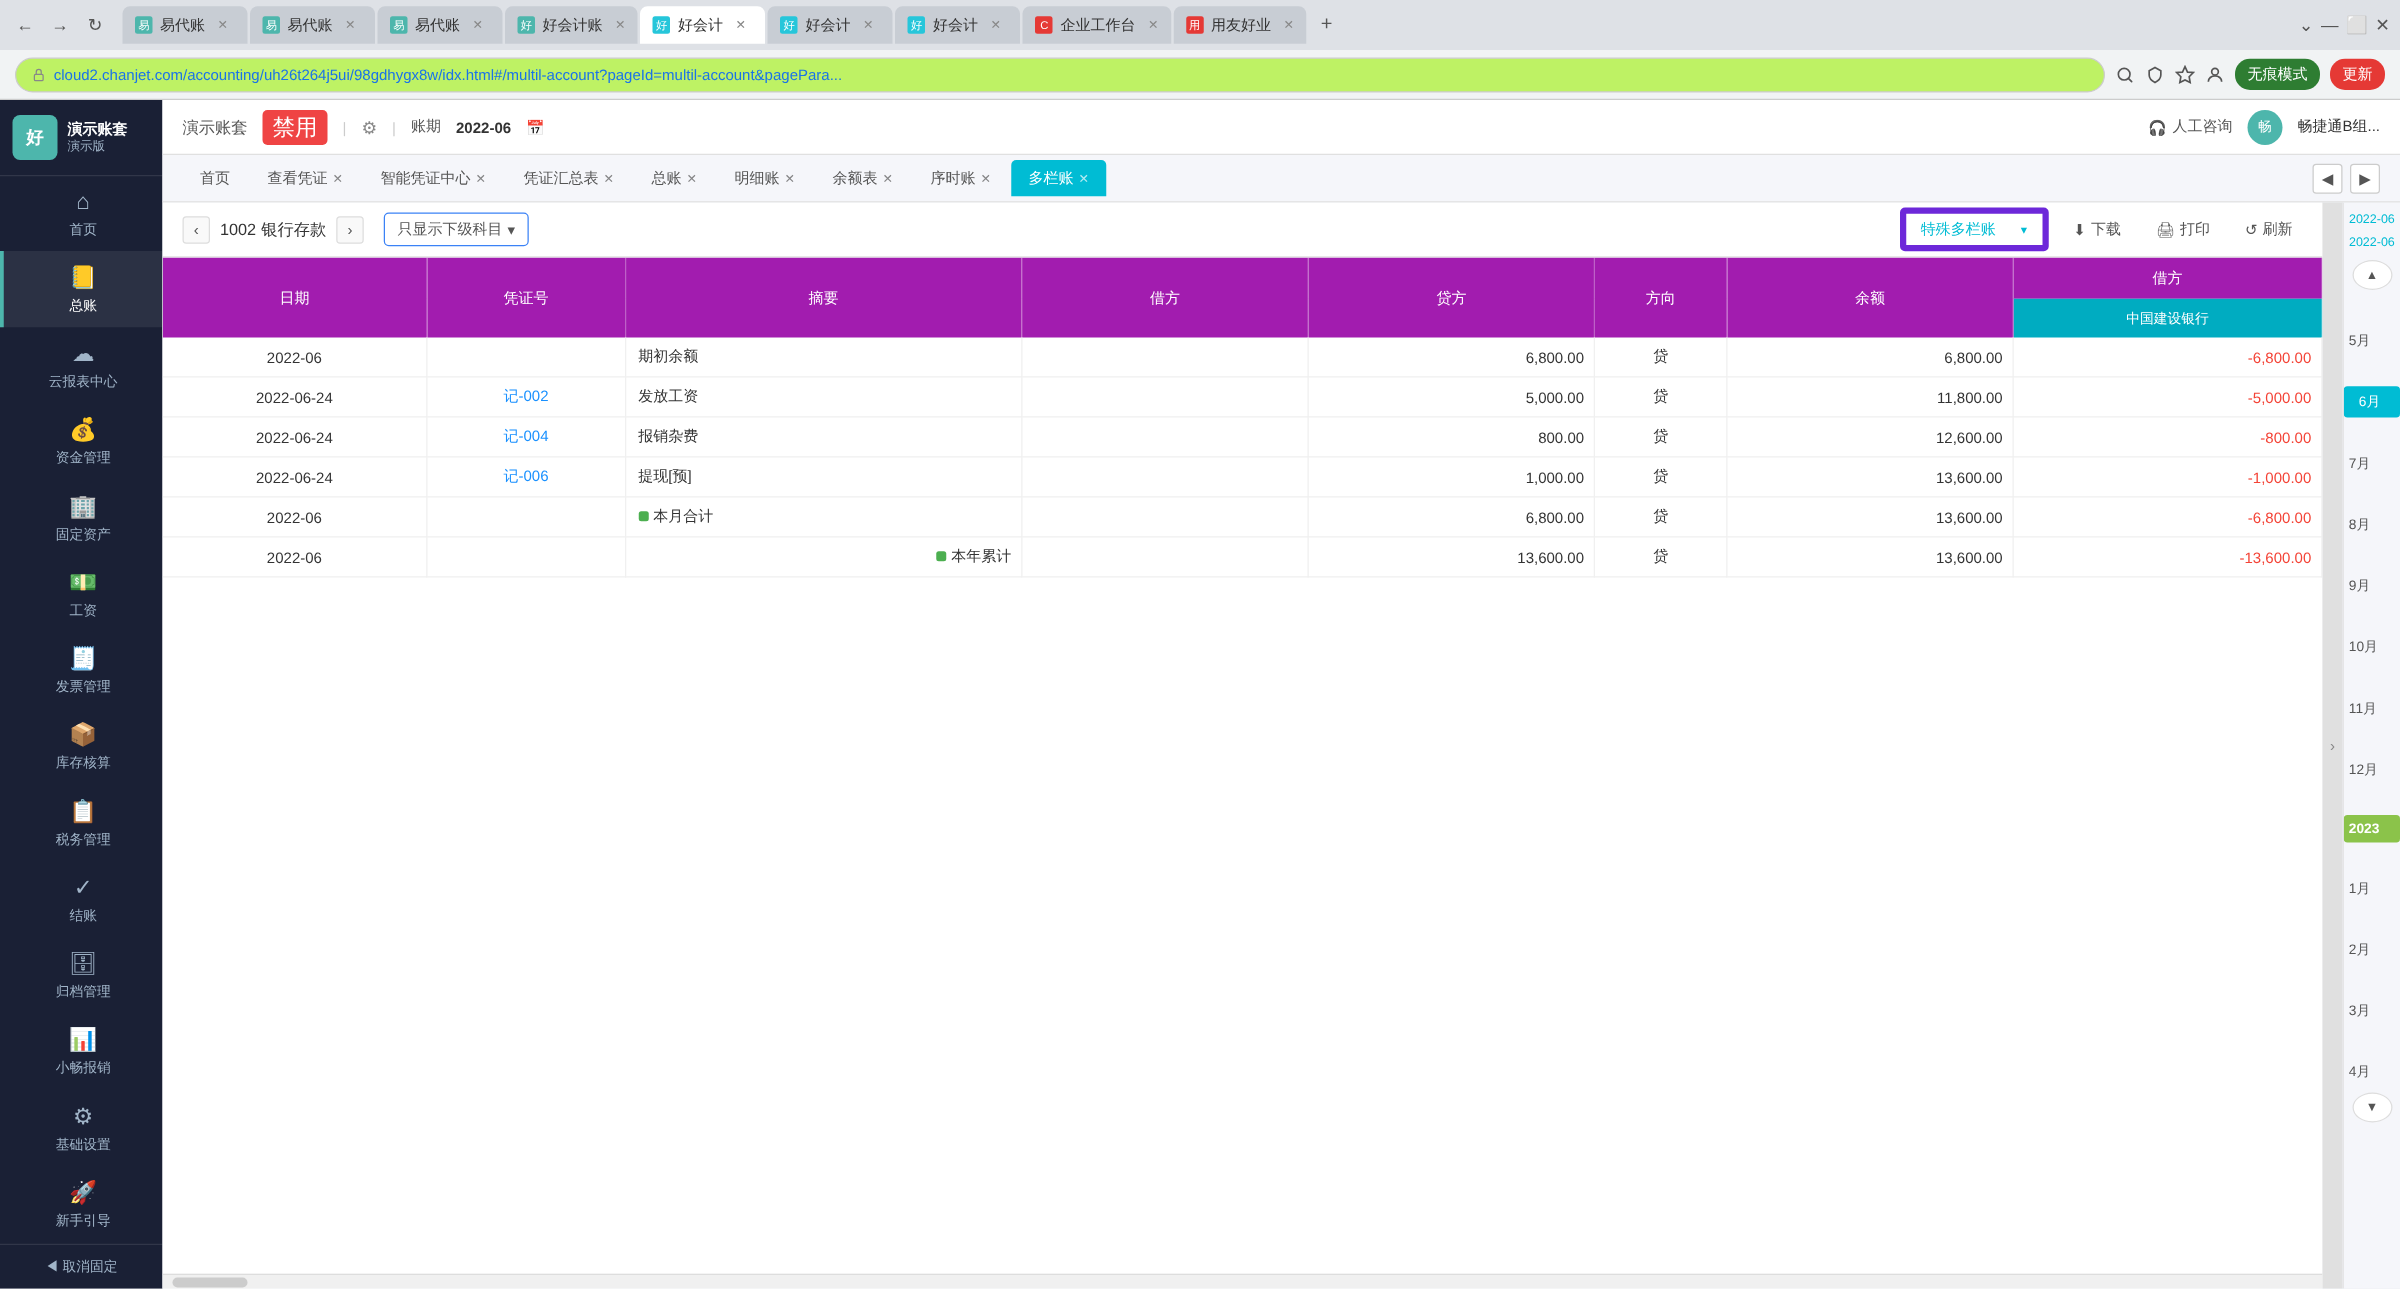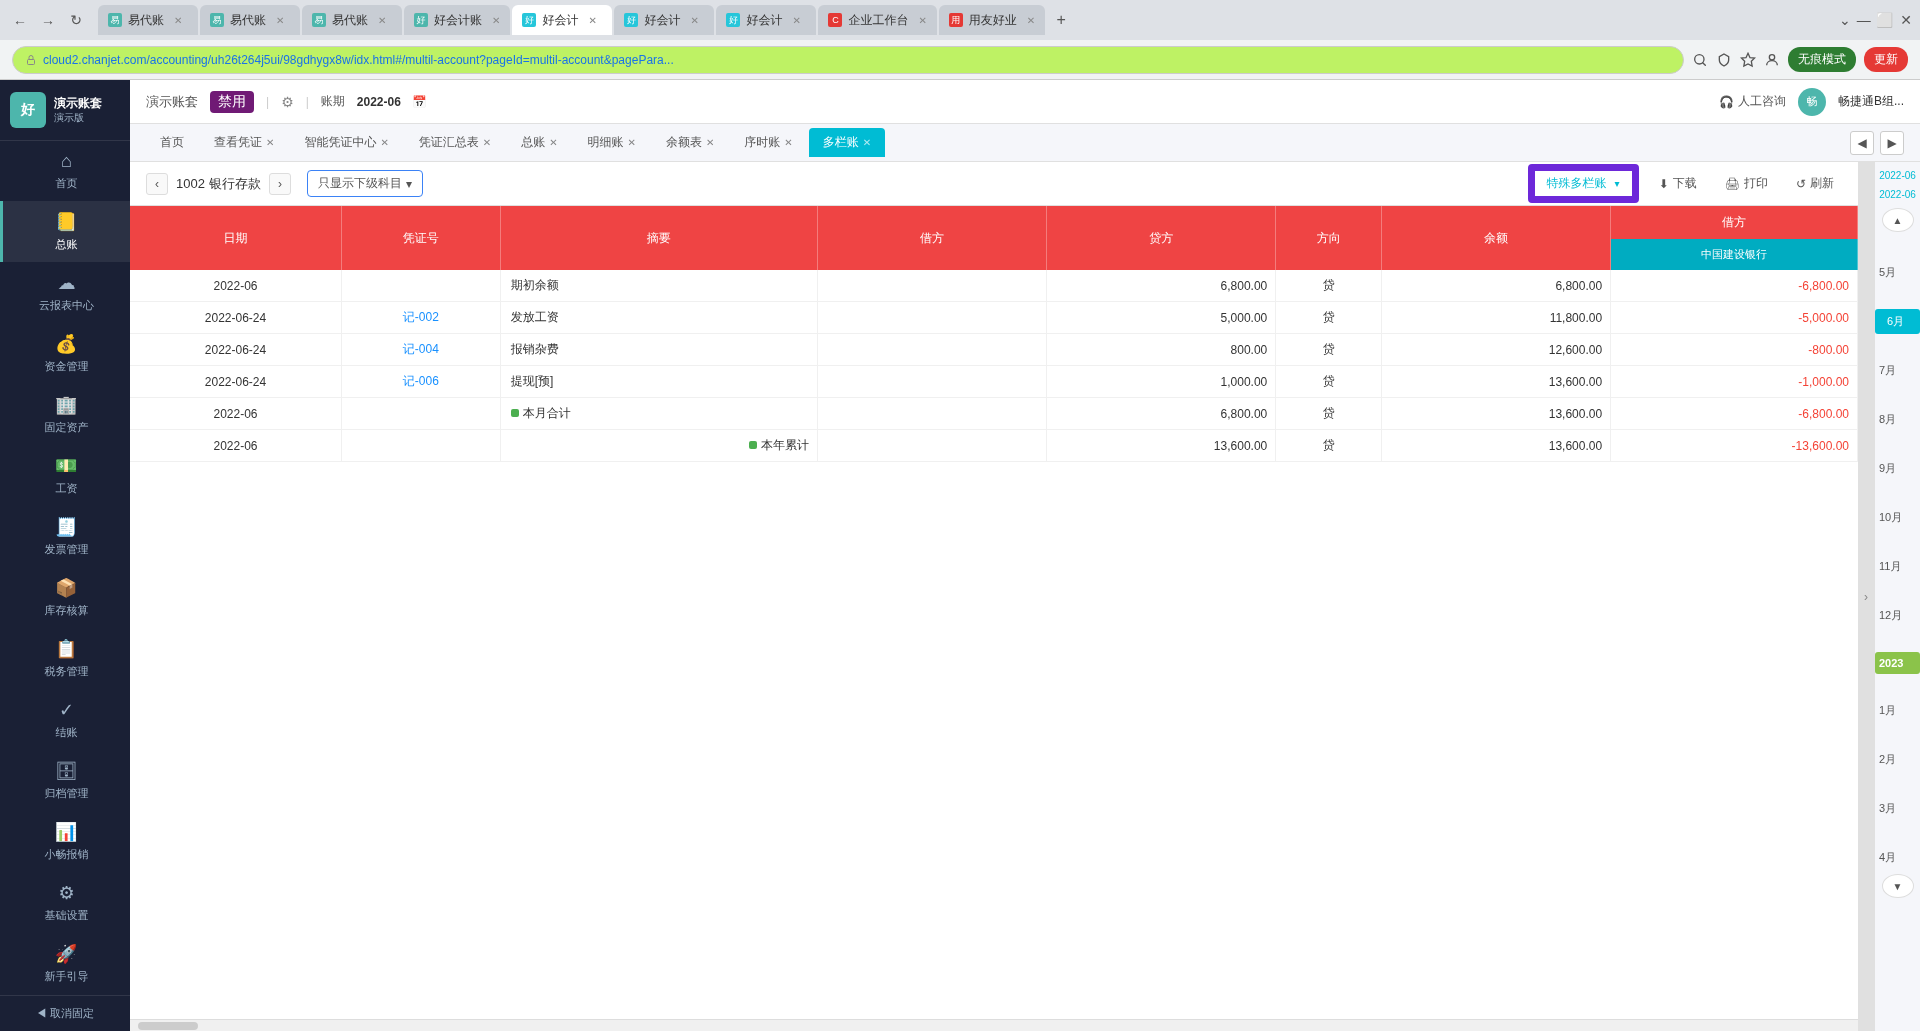--- a/index.html
+++ b/index.html
@@ -34,21 +34,21 @@
     .sidebar-item { display: flex; flex-direction: column; align-items: center; padding: 10px 6px; cursor: pointer; color: #a0b4c8; font-size: 11px; gap: 4px; border-left: 3px solid transparent; }
     .sidebar-item.active { background: rgba(255,255,255,0.08); color: #fff; border-left-color: #4db6ac; }
     .sidebar-item-icon { font-size: 18px; }
     .sidebar-footer { padding: 10px 6px; border-top: 1px solid rgba(255,255,255,0.1); display: flex; align-items: center; justify-content: center; color: #a0b4c8; font-size: 11px; cursor: pointer; gap: 4px; }
 
     
     .main-content { flex: 1; display: flex; flex-direction: column; background: #f0f2f5; overflow: hidden; }
 
     
     .top-bar { height: 44px; background: #fff; display: flex; align-items: center; padding: 0 16px; gap: 12px; border-bottom: 1px solid #e0e0e0; }
-    .demo-badge { background: #701a75; color: #fff; padding: 2px 8px; border-radius: 4px; font-size: 14px; }
+    .demo-badge { background: #ef4444; color: #fff; padding: 2px 8px; border-radius: 4px; font-size: 18px; }
     .top-bar-sep { color: #ccc; }
     .gear-icon { color: #888; cursor: pointer; font-size: 14px; }
     .period-label { color: #555; font-size: 12px; }
     .period-value { color: #333; font-weight: bold; font-size: 12px; }
     .calendar-icon { color: #4db6ac; cursor: pointer; }
     .top-bar-right { margin-left: auto; display: flex; align-items: center; gap: 12px; }
     .service-btn { display: flex; align-items: center; gap: 4px; color: #555; font-size: 12px; cursor: pointer; }
     .user-avatar { width: 28px; height: 28px; border-radius: 50%; background: #4db6ac; display: flex; align-items: center; justify-content: center; color: #fff; font-size: 11px; }
     .user-name { color: #333; font-size: 12px; }
 
@@ -61,28 +61,28 @@
     .tab-collapse-btn { width: 24px; height: 24px; display: flex; align-items: center; justify-content: center; cursor: pointer; color: #555; border: 1px solid #ccc; border-radius: 3px; background: #fff; font-size: 12px; }
 
     
     .ledger-area { flex: 1; background: #fff; overflow: hidden; display: flex; flex-direction: column; margin: 0; }
     .ledger-toolbar { height: 44px; display: flex; align-items: center; padding: 0 16px; gap: 8px; border-bottom: 1px solid #e0e0e0; background: #fff; }
     .nav-btn { width: 22px; height: 22px; display: flex; align-items: center; justify-content: center; cursor: pointer; color: #555; border: 1px solid #ddd; border-radius: 3px; background: #f9f9f9; }
     .account-selector { display: flex; align-items: center; gap: 4px; color: #333; font-size: 13px; font-weight: 500; }
     .account-code { color: #333; }
     .account-name { color: #333; }
     .filter-dropdown { display: flex; align-items: center; gap: 4px; border: 1px solid #3b82f6; border-radius: 4px; padding: 4px 10px; cursor: pointer; color: #555; font-size: 12px; margin-left: 8px; }
-    .multi-col-btn { margin-left: auto; border: 7px solid #6d28d9; color: #00bcd4; border-radius: 4px; padding: 4px 12px; font-size: 12px; cursor: pointer; display: flex; align-items: center; gap: 8px; }
+    .multi-col-btn { margin-left: auto; border: 5px solid #6d28d9; color: #00bcd4; border-radius: 4px; padding: 4px 12px; font-size: 12px; cursor: pointer; display: flex; align-items: center; gap: 20px; }
     .multi-col-btn .chevron { font-size: 10px; }
     .toolbar-action-btn { display: flex; align-items: center; gap: 4px; color: #555; font-size: 12px; cursor: pointer; padding: 4px 8px; }
 
     
     .ledger-table-wrap { flex: 1; overflow: auto; position: relative; }
     .ledger-table { width: 100%; border-collapse: collapse; }
-    .ledger-table th { background: #ef4444; color: #fff; text-align: center; padding: 8px 6px; font-size: 12px; font-weight: normal; border-right: 1px solid rgba(255,255,255,0.3); white-space: nowrap; }
+    .ledger-table th { background: #a21caf; color: #fff; text-align: center; padding: 8px 6px; font-size: 12px; font-weight: normal; border-right: 1px solid rgba(255,255,255,0.3); white-space: nowrap; }
     .ledger-table th.sub-header { background: #00acc1; font-size: 11px; }
     .ledger-table td { text-align: center; padding: 7px 8px; font-size: 12px; color: #333; border-bottom: 1px solid #f0f0f0; border-right: 1px solid #f0f0f0; }
     .ledger-table .link-cell { color: #1890ff; cursor: pointer; }
     .ledger-table .num-cell { text-align: right; }
     .green-dot { width: 8px; height: 8px; background: #4caf50; border-radius: 2px; display: inline-block; margin-right: 4px; }
     .col-date { width: 120px; }
     .col-voucher { width: 90px; }
     .col-summary { width: 180px; }
     .col-debit { width: 130px; }
     .col-credit { width: 130px; }

